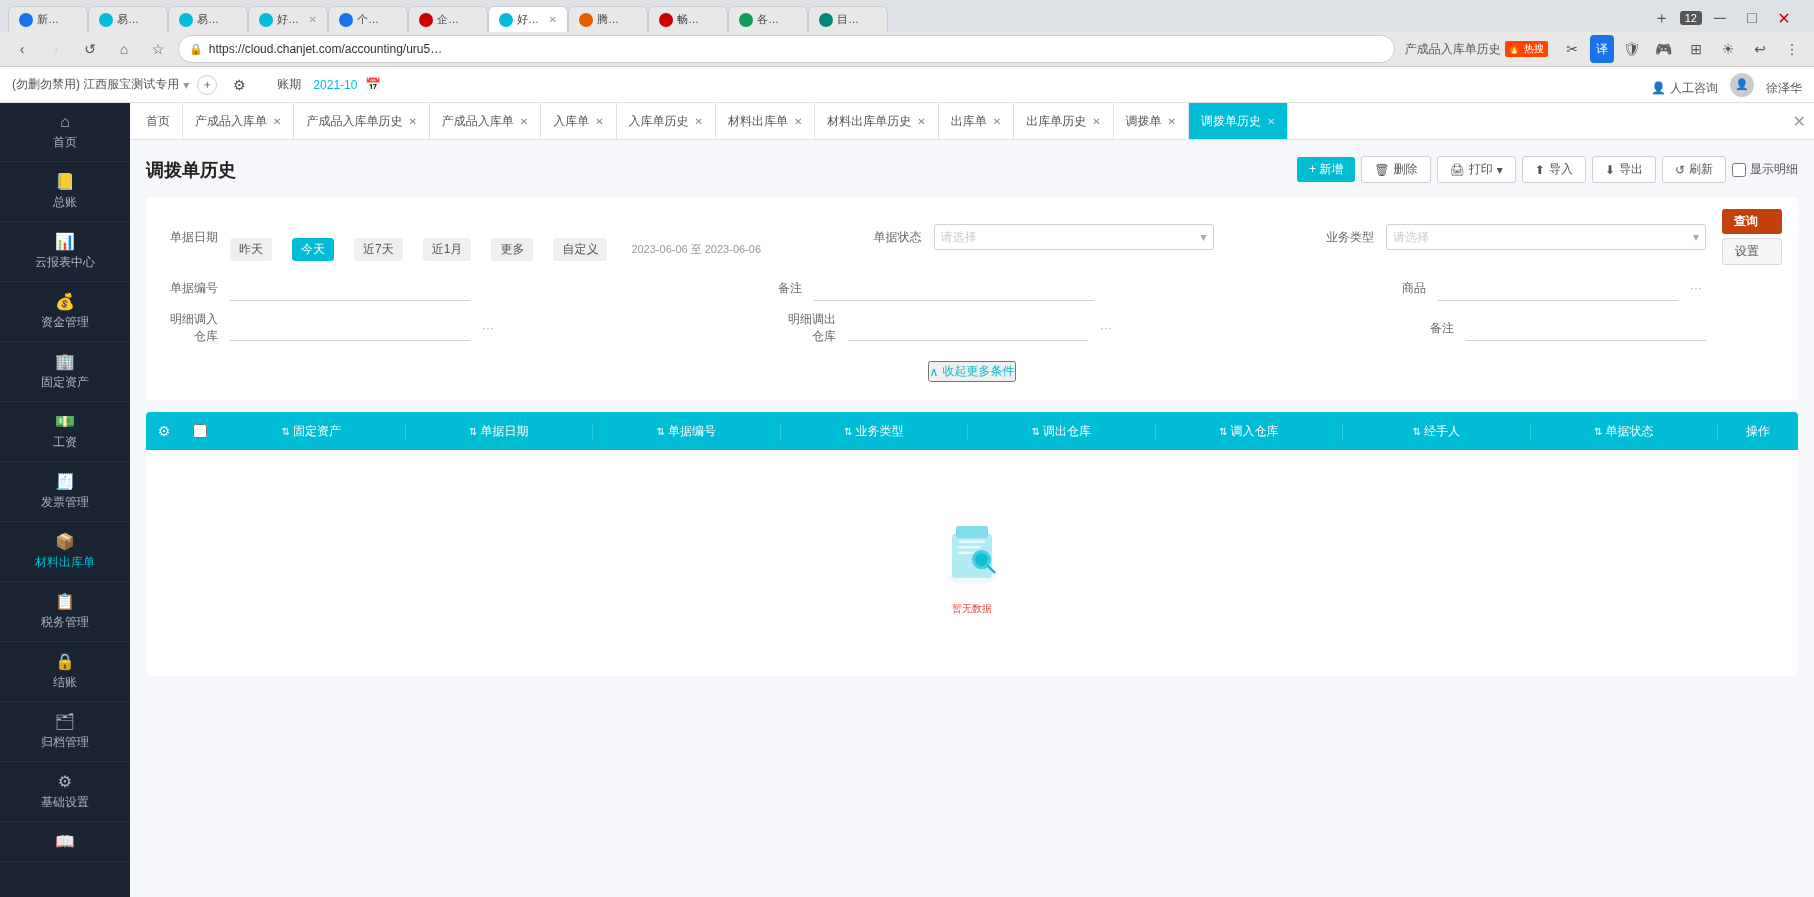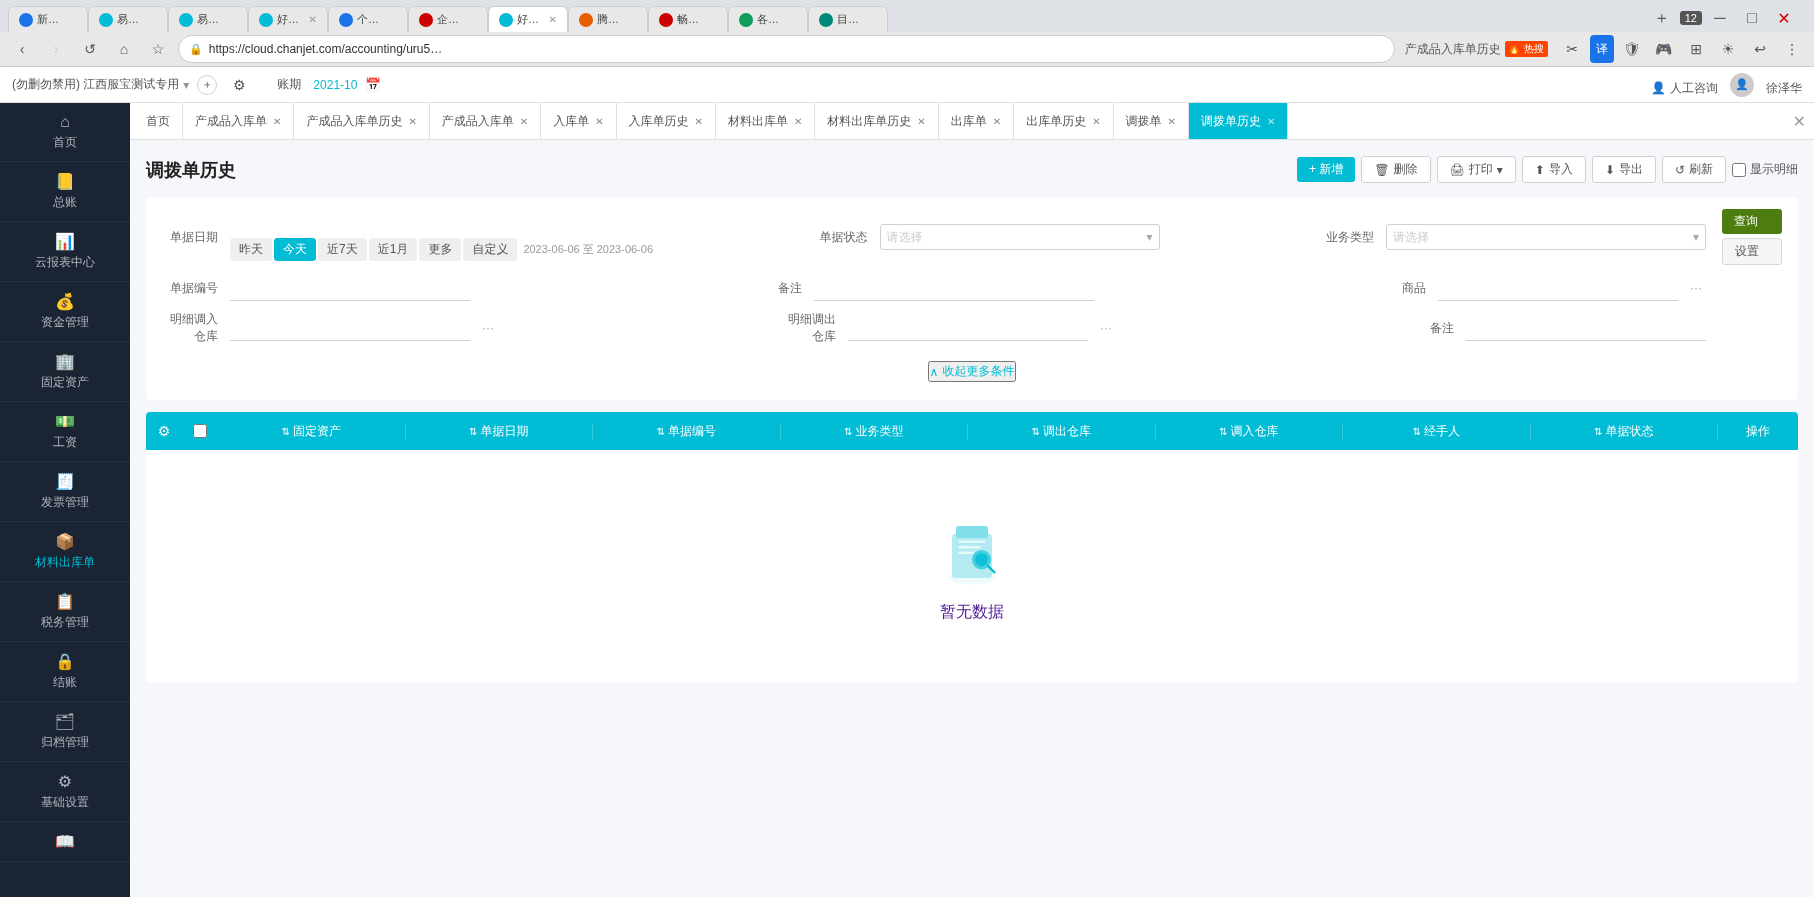--- a/index.html
+++ b/index.html
@@ -45,41 +45,41 @@
     .btn-primary { background: #00bcd4; color: #fff; }
     .btn-default { background: #fff; border: 1px solid #d0d0d0; color: #555; }
     .btn-gray { background: #f5f5f5; border: 1px solid #d9d9d9; color: #555; }
     .btn-sm { padding: 3px 8px; font-size: 11px; }
 
     
     .filter-panel { background: #fff; border-radius: 4px; padding: 12px 16px; margin-bottom: 12px; }
     .filter-row { display: flex; align-items: center; margin-bottom: 10px; flex-wrap: wrap; gap: 8px; }
     .filter-label { font-size: 12px; color: #666; width: 56px; flex-shrink: 0; text-align: right; margin-right: 4px; }
     .filter-input { border: none; border-bottom: 1px solid #d0d0d0; height: 26px; padding: 0 6px; font-size: 12px; min-width: 180px; outline: none; }
-    .date-shortcuts { display: flex; align-items: center; gap: 2px; margin-top: 24px; }
+    .date-shortcuts { display: flex; align-items: center; gap: 20px; margin-top: 24px; }
     .date-btn { padding: 2px 8px; border-radius: 3px; font-size: 12px; cursor: pointer; border: 1px solid transparent; color: #555; }
     .date-btn.active { background: #00bcd4; color: #fff; border-color: #00bcd4; }
     .date-range { font-size: 11px; color: #999; margin-left: 4px; }
     .filter-select { border: 1px solid #d0d0d0; border-radius: 3px; height: 26px; padding: 0 6px; font-size: 12px; min-width: 200px; background: #fff; display: flex; align-items: center; justify-content: space-between; cursor: pointer; }
     .filter-select-wide { min-width: 320px; }
     .collapse-btn { color: #00bcd4; cursor: pointer; font-size: 12px; display: flex; align-items: center; gap: 4px; }
     .collapse-row { display: flex; justify-content: center; padding: 6px 0; }
     .dots-btn { color: #aaa; cursor: pointer; font-size: 12px; padding: 0 4px; }
 
     
     .table-container { background: #fff; border-radius: 4px; overflow: hidden; }
     .table-header { background: #00bcd4; display: flex; align-items: center; height: 38px; }
     .th-cell { display: flex; align-items: center; justify-content: center; font-size: 12px; color: #fff; font-weight: normal; padding: 0 8px; gap: 3px; flex: 1; border-right: 1px solid rgba(255,255,255,0.2); }
     .th-cell:last-child { border-right: none; }
     .th-cell.th-action { width: 80px; flex: none; }
 
     
     .empty-state { display: flex; flex-direction: column; align-items: center; justify-content: center; padding: 60px 20px; }
     .empty-icon { width: 80px; height: 80px; margin-bottom: 12px; }
-    .empty-text { color: #4c1d95; font-size: 16px; }
+    .empty-text { color: #ef4444; font-size: 10px; }
 
     
     ::-webkit-scrollbar { width: 6px; height: 6px; }
     ::-webkit-scrollbar-track { background: #f0f0f0; }
     ::-webkit-scrollbar-thumb { background: #ccc; border-radius: 3px; }
 
     
     .nav-btn { width: 28px; height: 28px; border-radius: 50%; border: none; background: transparent; cursor: pointer; color: #555; font-size: 16px; display: flex; align-items: center; justify-content: center; }
     .search-bar { flex: 1; background: #fff; height: 28px; border-radius: 14px; display: flex; align-items: center; padding: 0 10px; border: 1px solid #ccc; font-size: 12px; color: #333; overflow: hidden; gap: 6px; }
 
@@ -361,21 +361,21 @@
             <span style="color:#ccc;">请选择</span>
             <span style="color:#aaa;">▾</span>
           </div>
           <div style="flex:1;"></div>
           <span class="filter-label">业务类型</span>
           <div class="filter-select filter-select-wide">
             <span style="color:#ccc;">请选择</span>
             <span style="color:#aaa;">▾</span>
           </div>
           <div style="display:flex;flex-direction:column;gap:4px;margin-left:8px;">
-            <button class="btn btn-primary" style="min-width:60px;background:#4d7c0f;">查询</button>
+            <button class="btn btn-primary" style="min-width:60px;background:#c2410c;font-weight:bold;">查询</button>
             <button class="btn btn-gray" style="min-width:60px;">设置</button>
           </div>
         </div>
 
         <div class="filter-row">
           <span class="filter-label">单据编号</span>
           <input class="filter-input" type="text" style="min-width: 240px;">
           <div style="flex:1;"></div>
           <span class="filter-label">备注</span>
           <input class="filter-input" type="text" style="min-width: 280px;">

